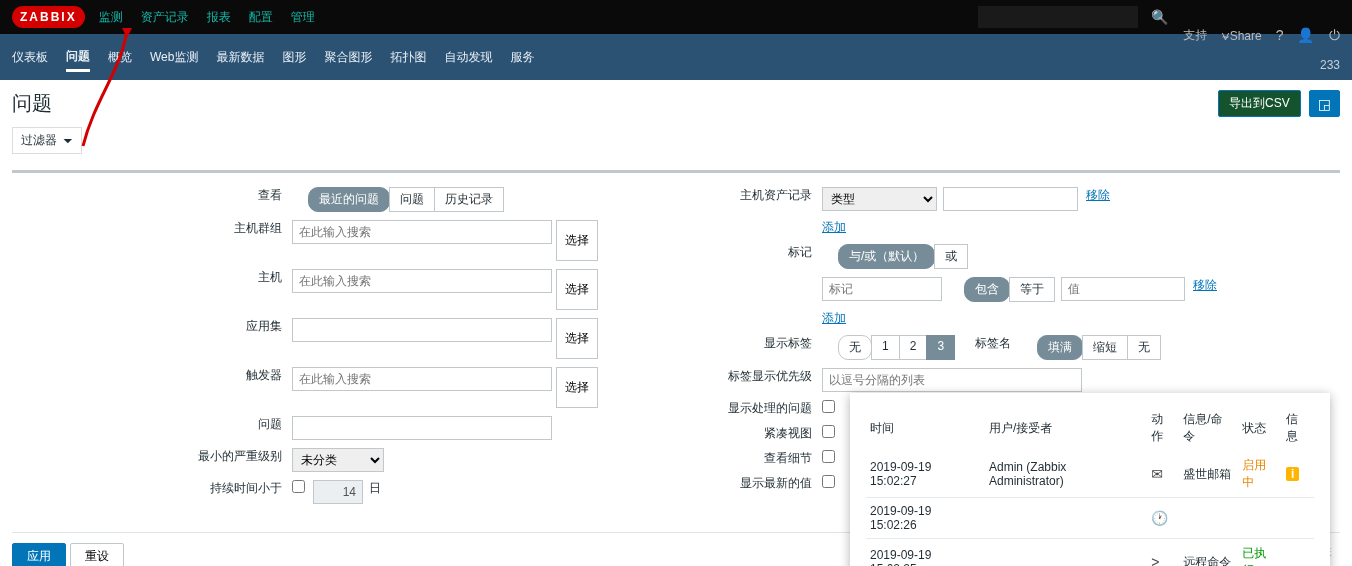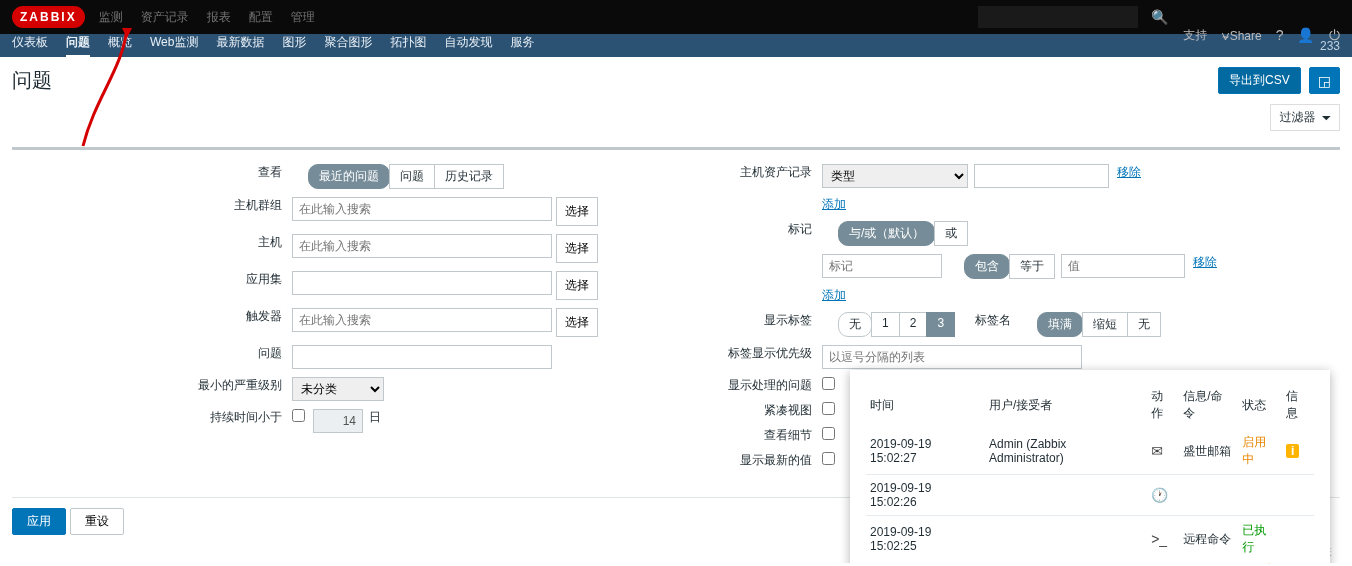--- a/index.html
+++ b/index.html
@@ -1,54 +1,54 @@
 <!DOCTYPE html>
 <html><head>
 <meta charset="utf-8">
 <style>
 * { box-sizing: border-box; margin: 0; padding: 0; font-family: Arial, "Microsoft YaHei", sans-serif; font-size: 12px; }
 body { background: #fff; color: #1f2c33; width: 1352px; }
 
 .topbar { height: 34px; background: #0a0a0a; display: flex; align-items: center; padding: 0 12px; color: #f2f2f2; }
 .logo { background: #d40000; color: #fff; font-weight: bold; letter-spacing: 2px; padding: 4px 8px; margin-right: 14px; border-radius: 11px; }
 .topnav { display: flex; gap: 18px; }
-.topnav a { color: #737373; text-decoration: none; cursor: pointer; }
+.topnav a { color: #14b8a6; text-decoration: none; cursor: pointer; }
 .topright { margin-left: auto; display: flex; align-items: center; gap: 14px; color: #bbb; }
 .topright .searchbox { width: 160px; height: 22px; background: #1a1a1a; border: none; padding: 0 6px; color: #ccc; }
 .topright .search-icon { color: #888; font-size: 14px; cursor: pointer; }
 .topright .ico { cursor: pointer; font-size: 14px; margin-top: 36px; }
 
-.subnav { height: 23px; background: #2b5173; display: flex; align-items: center; padding: 0 12px; color: #e8f0f6; }
+.subnav { height: 46px; background: #2b5173; display: flex; align-items: flex-end; padding: 8px 12px; color: #e8f0f6; }
 .subnav a { color: #e8f0f6; text-decoration: none; margin-right: 18px; cursor: pointer; padding-bottom: 6px; }
 .subnav a.active { border-bottom: 3px solid #fff; font-weight: bold; padding-bottom: 4px; }
 .subnav .count { margin-left: auto; color: #c2d2df; }
 
 .pagehead { display: flex; align-items: center; padding: 10px 12px 6px; }
 .pagehead h1 { font-size: 20px; font-weight: normal; }
 .pagehead .actions { margin-left: auto; display: flex; gap: 8px; }
-.btn-blue { background: #0369a1; color: #fff; border: 1px solid #0275b8; padding: 4px 10px; cursor: pointer; border-radius: 2px; }
+.btn-blue { background: #14532d; color: #fff; border: 1px solid #0275b8; padding: 4px 10px; cursor: pointer; border-radius: 2px; }
 .btn-ico { background: #0275b8; color: #fff; border: 1px solid #0275b8; padding: 4px 8px; cursor: pointer; border-radius: 2px; font-size: 14px; }
 
-.filterbar { display: flex; justify-content: flex-end; padding: 4px 12px 8px; }
+.filterbar { display: flex; padding: 4px 12px 8px; }
 .filterbar .flabel { border: 1px solid #ddd; padding: 4px 8px; cursor: pointer; display: flex; align-items: center; gap: 6px; }
 .content { padding: 8px 12px 0; }
 .filterbox { border-top: 3px solid #c0c8cc; border-bottom: 1px solid #dfe4e7; background: #fff; padding: 14px 0 20px; display: flex; gap: 40px; position: relative; }
 .col-left { flex: 0 0 600px; }
 .col-right { flex: 1; }
 .row { display: flex; align-items: flex-start; margin-bottom: 8px; }
 .row .label { width: 280px; text-align: right; padding-right: 10px; color: #1f2c33; }
 .row .label-r { width: 170px; text-align: right; padding-right: 10px; color: #1f2c33; }
 .row input[type="text"] { height: 24px; border: 1px solid #c0c8cc; padding: 0 6px; }
 .row .inp-l { width: 260px; }
 .row .inp-m { width: 135px; }
 .row .inp-tag { width: 120px; }
 .row .inp-tag2 { width: 124px; }
-.row .btn { border: 1px solid #c0c8cc; background: #fff; padding: 5px 8px; cursor: pointer; margin-left: 4px; }
+.row .btn { border: 1px solid #c0c8cc; background: #fff; padding: 11px 8px; cursor: pointer; margin-left: 4px; }
 .row select { height: 24px; border: 1px solid #c0c8cc; padding: 0 4px; }
-.row .sel-l { width: 146px; }
+.row .sel-l { width: 115px; }
 .row .sel-s { width: 92px; }
 .seg { display: flex; }
 .seg .segbtn { border: 1px solid #c0c8cc; background: #fff; padding: 3px 10px; cursor: pointer; margin-left: -1px; }
 .seg .segbtn:first-child { margin-left: 16px; border-radius: 10px; }
 .seg .segbtn.active { background: #768d99; color: #fff; border-color: #768d99; }
 .link { color: #0275b8; cursor: pointer; text-decoration: underline; }
 .numbox { width: 50px; height: 24px; border:1px solid #c0c8cc; background:#ebeff2; text-align:right; padding: 0 6px; }
 
 .actionsrow { display: flex; justify-content: flex-start; gap: 4px; padding: 10px 0 14px; }
 .actionsrow .apply { background: #0275b8; color:#fff; border:1px solid #0275b8; padding:4px 14px; cursor:pointer; border-radius:2px; }

